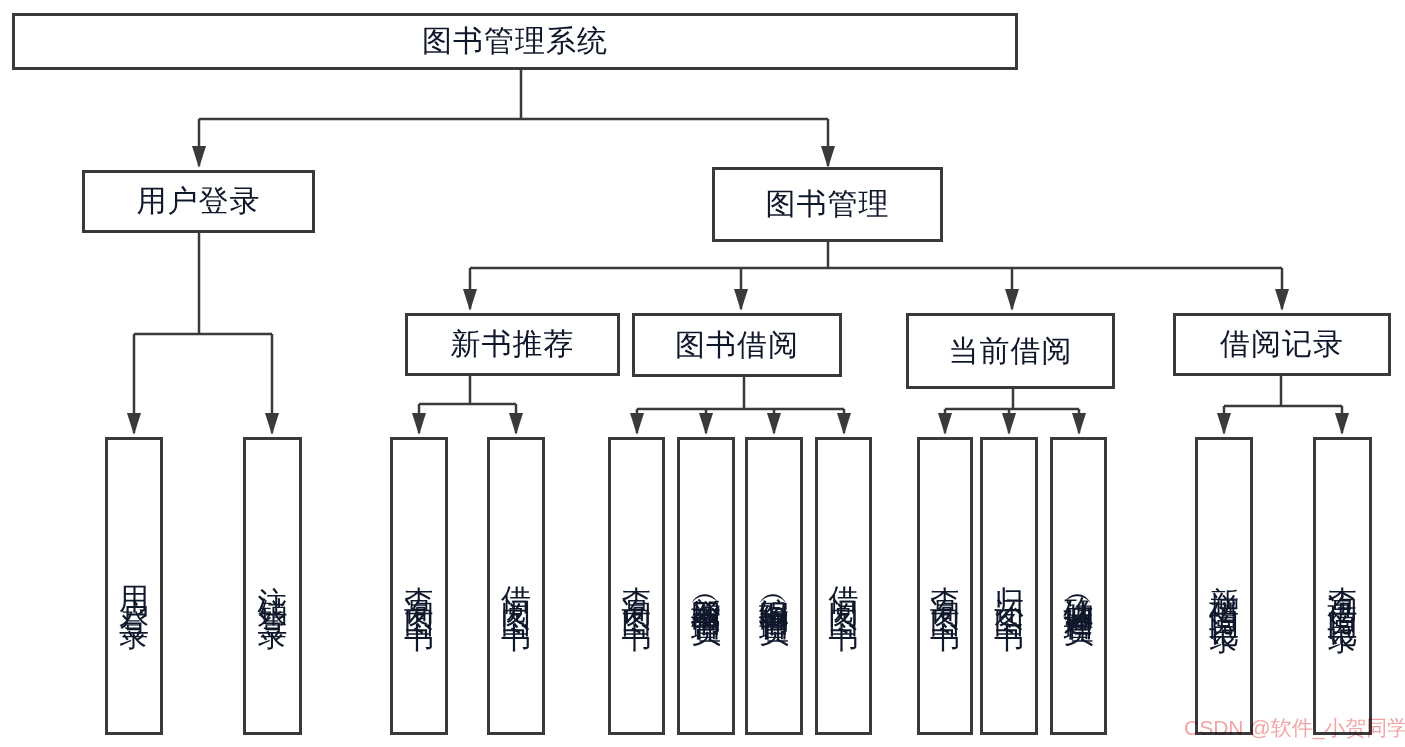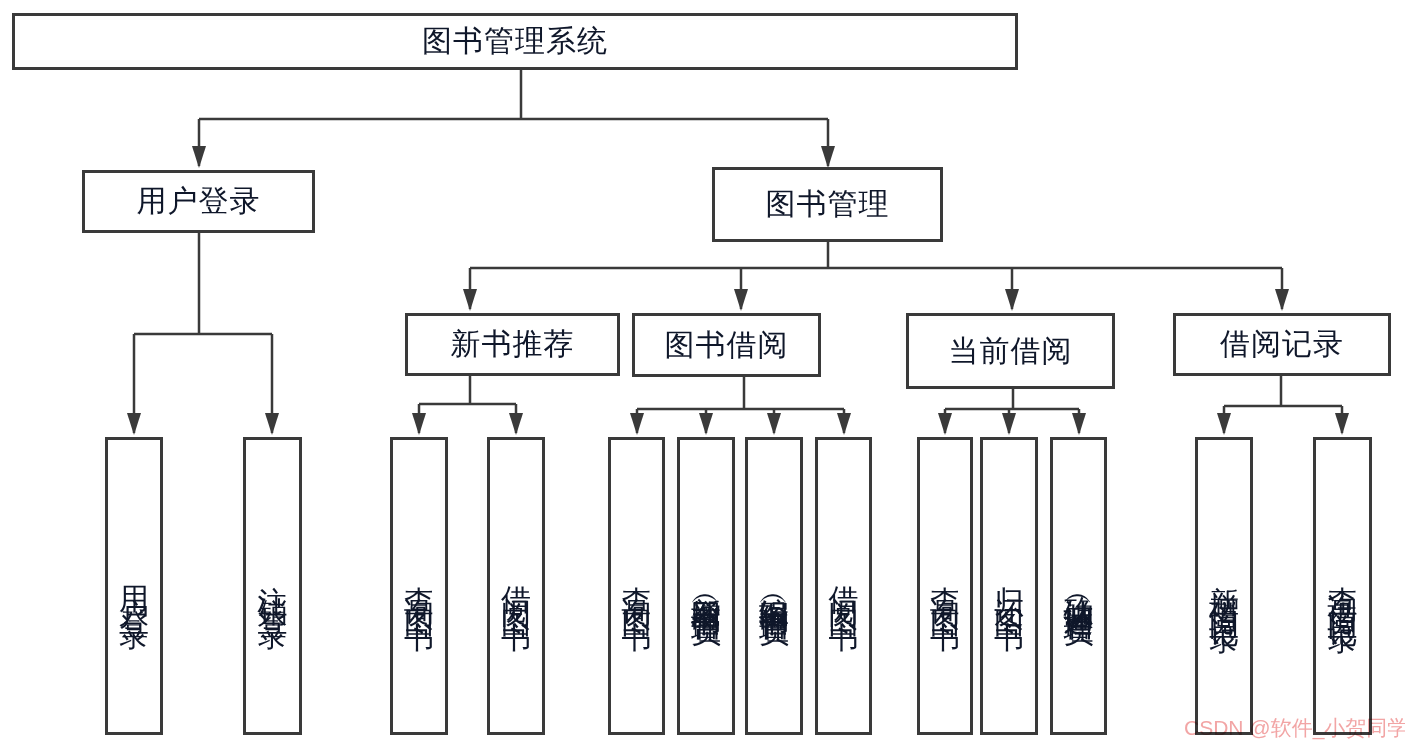--- a/index.html
+++ b/index.html
@@ -107,21 +107,21 @@
   <div class="node" style="left:82px; top:170px; width:233px; height:63px;">
     <span>用户登录</span>
   </div>
   <div class="node" style="left:712px; top:167px; width:231px; height:75px;">
     <span>图书管理</span>
   </div>
 
   <div class="node" style="left:363px; top:313px; width:215px; height:63px;margin-left:42px;">
     <span>新书推荐</span>
   </div>
-  <div class="node" style="left:632px; top:313px; width:189px; height:64px;">
+  <div class="node" style="left:632px; top:313px; width:210px; height:64px;">
     <span>图书借阅</span>
   </div>
   <div class="node" style="left:906px; top:313px; width:209px; height:76px;">
     <span>当前借阅</span>
   </div>
   <div class="node" style="left:1173px; top:313px; width:218px; height:63px;">
     <span>借阅记录</span>
   </div>
 
   <div class="node leaf sp-lg" style="left:105px; top:437px; width:58px; height:298px;">

